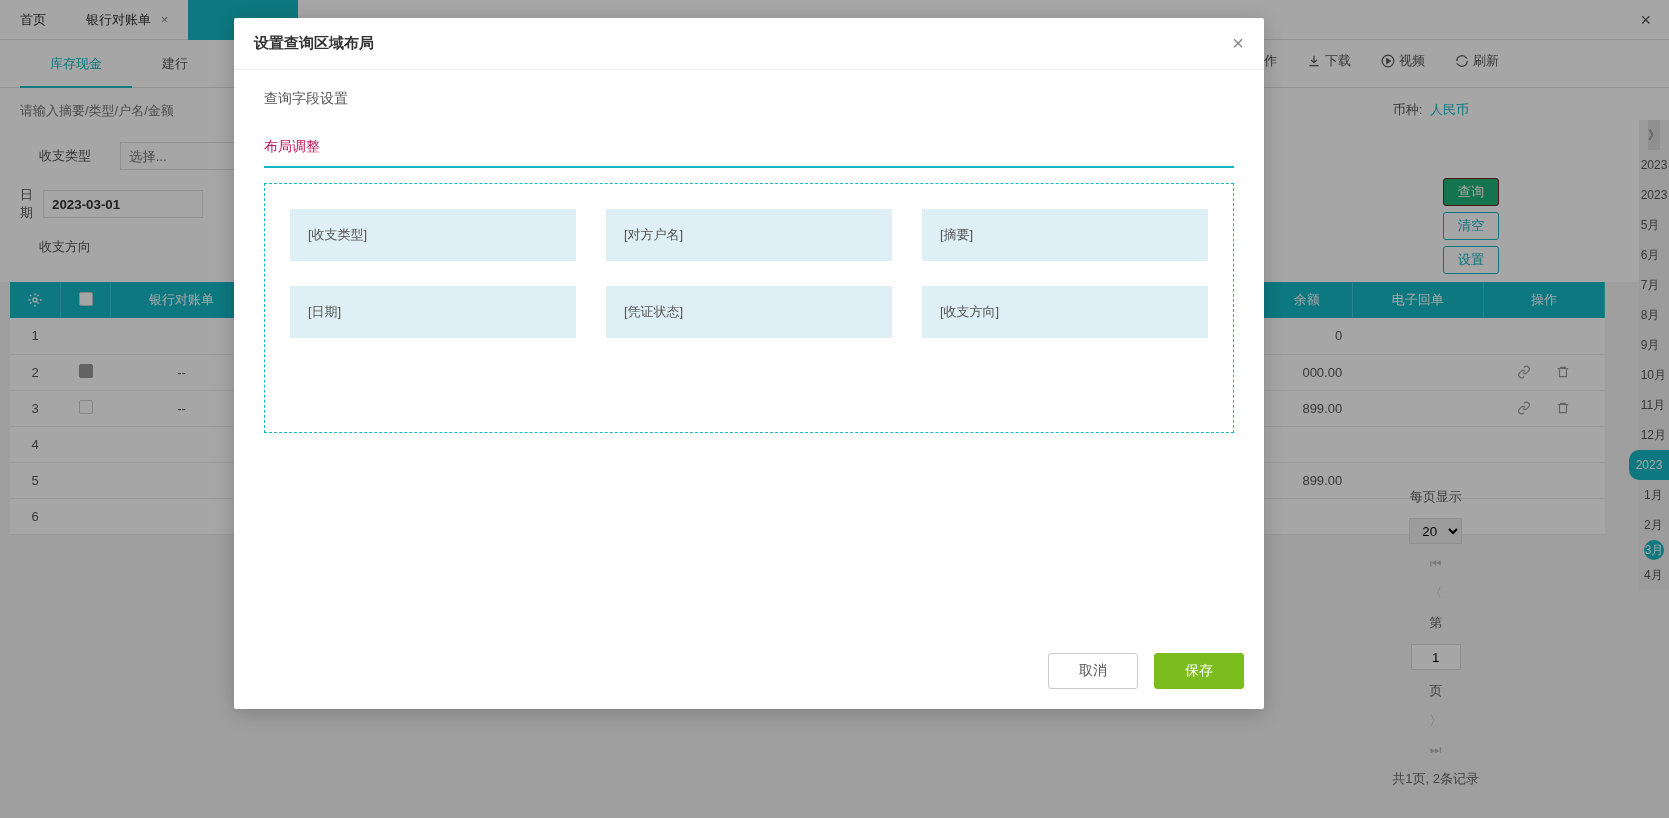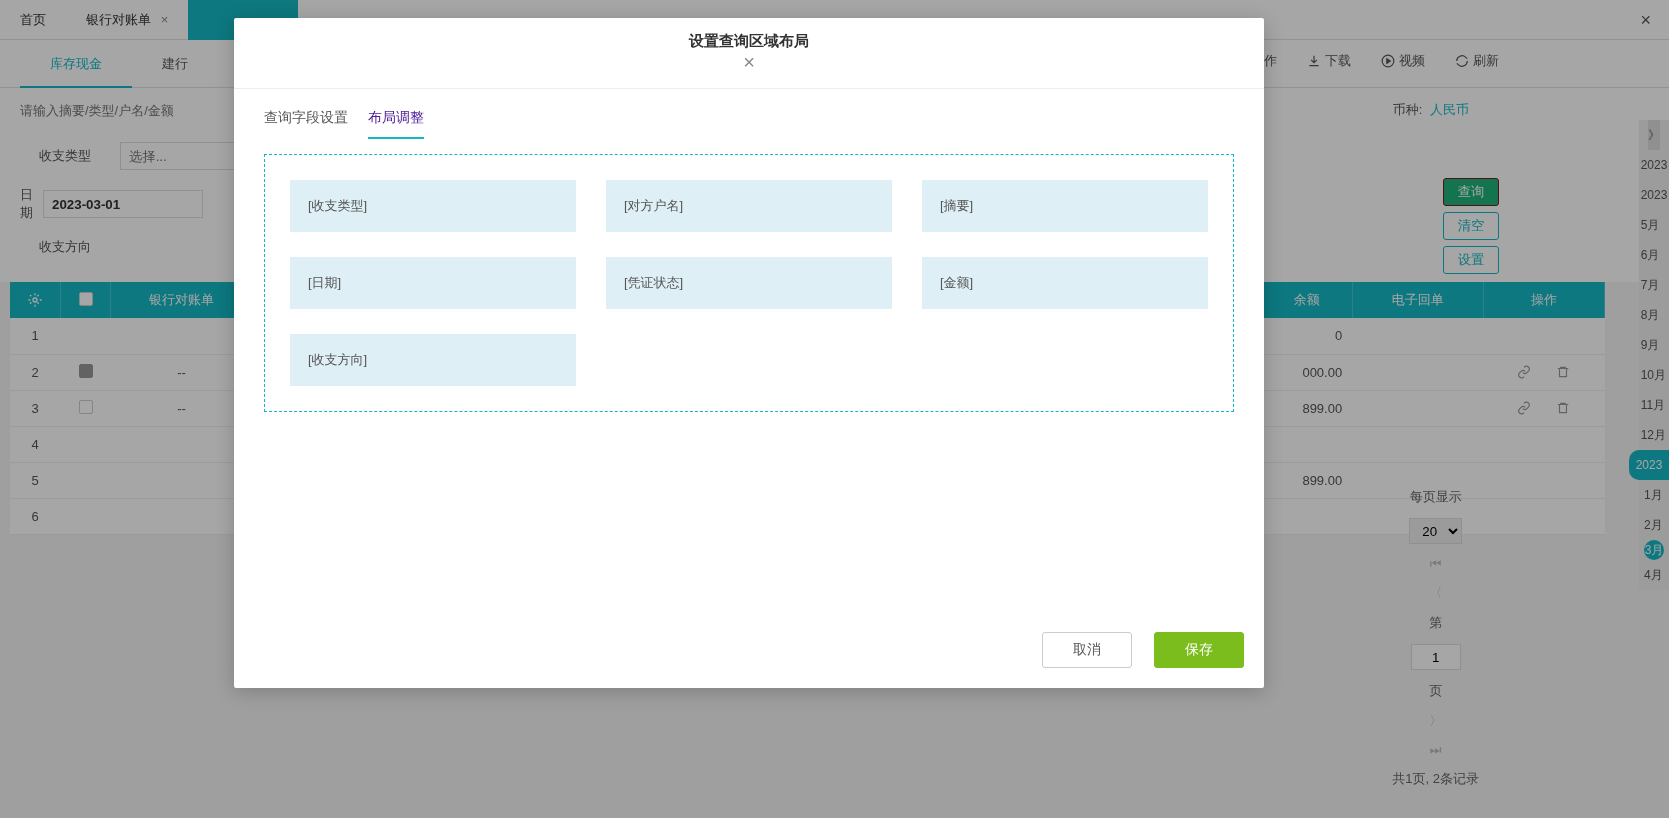--- a/index.html
+++ b/index.html
@@ -58,33 +58,33 @@
     
     
     .year-sidebar { position: absolute; right: 0; top: 120px; width: 30px; background: #f0f0f0; display: flex; flex-direction: column; align-items: center; }
     .year-sidebar .item { height: 30px; line-height: 30px; font-size: 12px; color: #555; cursor: pointer; }
     .year-sidebar .year-badge { background: #14b8c4; color: #fff; border-radius: 10px 0 0 10px; width: 40px; text-align: center; margin-left: -10px; }
     .year-sidebar .month-current { background: #14b8c4; color: #fff; border-radius: 50%; width: 20px; height: 20px; line-height: 20px; text-align: center; }
     
     
     .overlay { position: absolute; inset: 0; background: rgba(0,0,0,0.35); z-index: 100; }
     .modal { position: absolute; left: 234px; top: 18px; width: 1030px; background: #fff; z-index: 101; border-radius: 2px; box-shadow: 0 4px 20px rgba(0,0,0,0.2); }
-    .modal-header { padding: 14px 20px; border-bottom: 1px solid #eee; display: flex; justify-content: space-between; align-items: center; flex-direction: column; }
+    .modal-header { padding: 14px 20px; border-bottom: 1px solid #eee; display: flex; justify-content: space-between; align-items: center; }
     .modal-title { font-size: 15px; font-weight: bold; color: #333; }
     .modal-close { font-size: 20px; color: #888; cursor: pointer; }
     
-    .modal-tabs { display: flex; padding: 20px 30px 0; gap: 20px; }
+    .modal-tabs { display: flex; padding: 20px 30px 0; gap: 20px; flex-direction: column; }
     .modal-tab { padding-bottom: 10px; color: #555; cursor: pointer; font-size: 14px; }
-    .modal-tab.active { color: #4c1d95; border-bottom: 2px solid #14b8c4; }
+    .modal-tab.active { color: #be185d; border-bottom: 2px solid #14b8c4; }
     
     .layout-area { margin: 15px 30px 30px; border: 1px dashed #14b8c4; padding: 25px; min-height: 250px; }
     .layout-grid { display: grid; grid-template-columns: repeat(3, 1fr); gap: 25px 30px; }
     .layout-item { background: #deeff5; height: 52px; line-height: 52px; padding-left: 18px; color: #555; cursor: move; }
     
-    .modal-footer { padding: 20px; display: flex; justify-content: flex-end; gap: 22px; margin-top: 200px; }
+    .modal-footer { padding: 20px; display: flex; justify-content: flex-end; gap: 16px; margin-top: 200px; }
     .modal-footer button { width: 90px; height: 36px; border-radius: 3px; cursor: pointer; font-size: 14px; }
     .btn-cancel { background: #fff; border: 1px solid #ccc; color: #555; }
     .btn-save { background: #7cbd1e; border: 1px solid #7cbd1e; color: #fff; }
     
     svg { display: inline-block; vertical-align: middle; }
   </style>
 </head>
 <body>
 
 <div class="top-tabs">
@@ -295,21 +295,20 @@
     <div class="modal-tab">查询字段设置</div>
     <div class="modal-tab active">布局调整</div>
   </div>
   <div class="layout-area">
     <div class="layout-grid" id="layout-grid">
         <div class="layout-item">[收支类型]</div>
         <div class="layout-item">[对方户名]</div>
         <div class="layout-item">[摘要]</div>
         <div class="layout-item">[日期]</div>
         <div class="layout-item">[凭证状态]</div>
-        <div class="layout-item">[金额]</div>
         <div class="layout-item">[收支方向]</div>
       </div>
   </div>
   <div class="modal-footer">
     <button class="btn-cancel">取消</button>
     <button class="btn-save">保存</button>
   </div>
 </div>
 
 </body></html>

